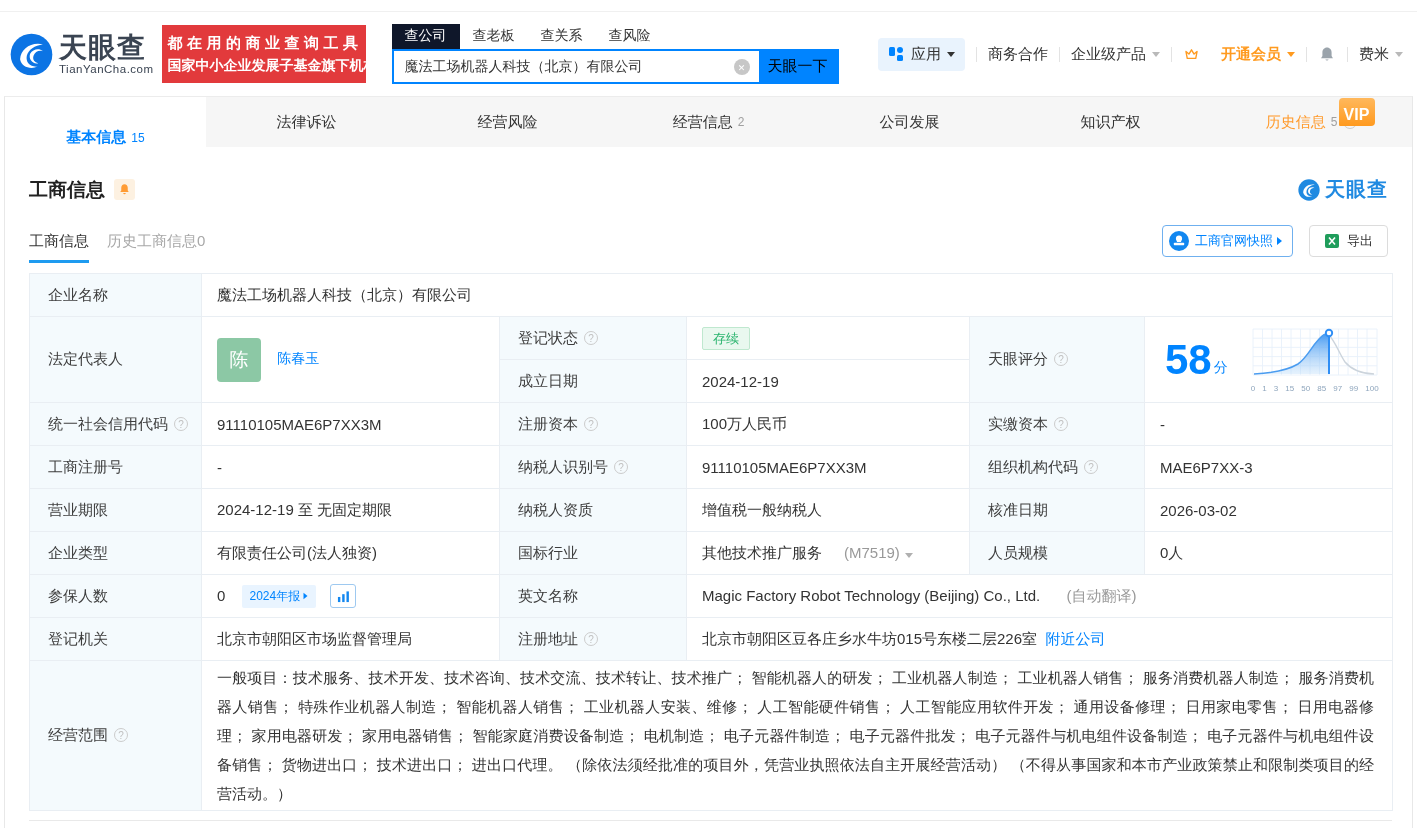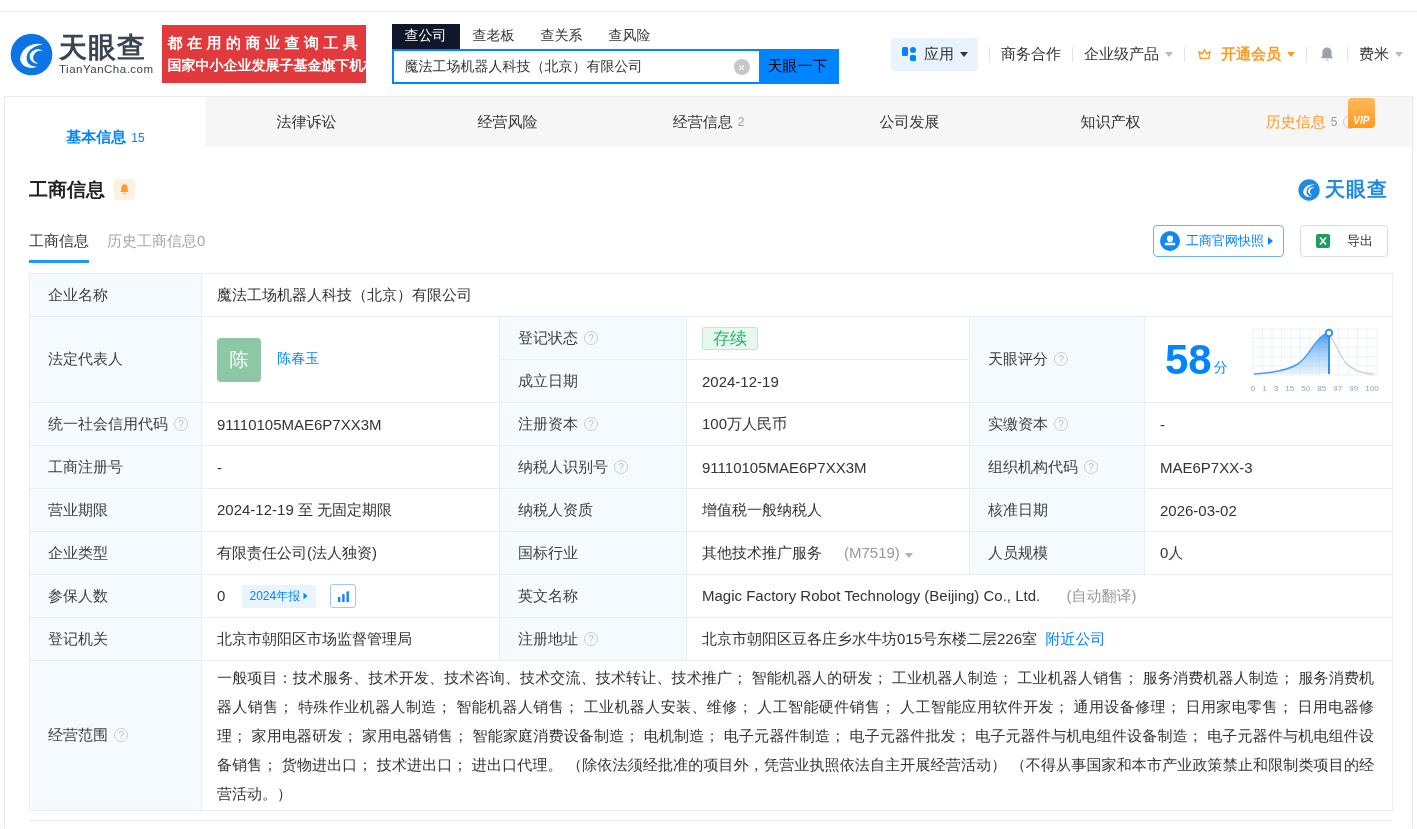--- a/index.html
+++ b/index.html
@@ -28,58 +28,58 @@
 .header-menu { margin-left:auto; display:flex; align-items:center; font-size:15px; color:#333; white-space:nowrap; flex:none; }
 .header-menu .menu-item, .apps-pill, .vip-link { white-space:nowrap; flex:none; }
 .hm-divider { width:1px; height:15px; background:#e3e3e3; margin:0 11px; flex:none; }
 .apps-pill { display:flex; align-items:center; background:#e9f3fd; border-radius:4px; padding:7px 10px; cursor:pointer; }
 .apps-pill .lbl-t { margin-left:7px; }
 .caret { display:inline-block; width:0; height:0; border-left:4.5px solid transparent; border-right:4.5px solid transparent; border-top:5px solid #333; margin-left:6px; vertical-align:2px; }
 .caret.gray { border-top-color:#b9b9b9; }
 .caret.orange { border-top-color:#ff9a1f; }
 .menu-item { cursor:pointer; display:flex; align-items:center; }
 .vip-link { color:#ff9a1f; font-weight:bold; display:flex; align-items:center; cursor:pointer; }
-.vip-link .lbl-t { margin-left:8px; }
+.vip-link .lbl-t { margin-left:21px; }
 
 .content { margin:0 4px; border-left:1px solid #e8e8e8; border-right:1px solid #e8e8e8; border-top:1px solid #ececec; height:732px; }
 .tabsbar { display:flex; background:#f6f6f6; height:50px; }
 .tabcell { flex:1; display:flex; align-items:center; justify-content:center; font-size:15px; color:#333; cursor:pointer; }
 .tabcell .inner { position:relative; display:flex; align-items:center; }
 .tabcell.active { background:#fff; color:#0084ff; font-weight:bold;align-items:flex-end; }
 .tcount { font-size:12px; color:#a0a0a0; margin-left:5px; font-weight:normal; }
 .tabcell.active .tcount { color:#0084ff; }
 .tabcell.orange { color:#ff9b2d; }
-.vip-badge { position:absolute; top:-15px; right:-18px; background:linear-gradient(180deg,#ffb85c,#ff9a1f); color:#fff; font-size:10px; font-weight:bold; font-style:italic; padding:17px 6px 2px 5px; border-radius:4px 4px 4px 1px; }
+.vip-badge { position:absolute; top:-15px; right:-18px; background:linear-gradient(180deg,#ffb85c,#ff9a1f); color:#fff; font-size:16px; font-weight:bold; padding:8px 6px 2px 5px; border-radius:4px 4px 4px 1px; }
 .q { display:inline-block; width:14px; height:14px; border:1px solid #ccc; border-radius:50%; color:#c0c0c0; font-size:10px; line-height:13px; text-align:center; margin-left:6px; vertical-align:1px; cursor:pointer; font-style:normal; font-weight:normal; }
 .q::after { content:"?"; }
 
 .main { padding:0 24px; background:#fff; }
 .section-head { display:flex; align-items:center; padding-top:29px; }
 .section-title { font-size:19px; font-weight:bold; color:#222; }
 .bell-badge { width:21px; height:21px; background:#fdf1e1; border-radius:3px; margin-left:9px; display:flex; align-items:center; justify-content:center; cursor:pointer; }
 .watermark { margin-left:auto; display:flex; align-items:center; opacity:.95; }
 .watermark .wm-text { font-size:20px; font-weight:bold; color:#1584e0; margin-left:5px; letter-spacing:1px; }
 .subtabs { display:flex; align-items:flex-end; margin-top:24px; height:36px; }
 .subtab { font-size:15px; color:#333; padding-bottom:9px; border-bottom:3px solid transparent; cursor:pointer; }
 .subtab.active { border-bottom-color:#1e9bf0; }
 .subtab.inactive { color:#a8a8a8; margin-left:18px; }
 .subtab-btns { margin-left:auto; display:flex; align-items:center; margin-bottom:6px; }
 .snapshot-btn { display:flex; align-items:center; border:1px solid #6fb0ef; border-radius:4px; height:32px; padding:0 10px 0 6px; font-size:13px; color:#0084ff; cursor:pointer; background:#fff; }
 .snapshot-btn .s-label { margin-left:6px; }
 .arrow-r { display:inline-block; width:0; height:0; border-top:4px solid transparent; border-bottom:4px solid transparent; border-left:5px solid #0084ff; margin-left:4px; }
 .export-btn { display:flex; align-items:center; border:1px solid #dcdcdc; border-radius:4px; height:32px; padding:0 14px; font-size:13px; color:#333; margin-left:16px; cursor:pointer; background:#fff; }
-.export-btn .s-label { margin-left:16px; }
+.export-btn .s-label { margin-left:7px; }
 
 table.biz { width:1363px; border-collapse:collapse; table-layout:fixed; font-size:15px; margin-top:10px; }
 table.biz td { border:1px solid #e9eef3; }
 td.lbl { background:#f4fafd; color:#3d3d3d; padding-left:18px; height:43px; }
 td.val { padding-left:15px; color:#333; }
 .blue-link { color:#0084ff; cursor:pointer; }
 .gray-t { color:#999;margin-left:22px; }
-.tag-green { display:inline-block; background:#e9f8ef; border:1px solid #bfe8cf; color:#2ab46e; font-size:17px; padding:2px 10px; border-radius:2px; line-height:17px; }
+.tag-green { display:inline-block; background:#e9f8ef; border:1px solid #bfe8cf; color:#2ab46e; font-size:13px; padding:2px 10px; border-radius:2px; line-height:17px; }
 .avatar { display:inline-flex; width:44px; height:44px; background:#8cc8a5; border-radius:4px; color:#fff; font-size:19px; align-items:center; justify-content:center; vertical-align:middle; }
 .rep-name { margin-left:12px; font-size:14px; }
 .score-cell { display:flex; align-items:center; padding:6px 0 6px 20px; }
 .score-num { font-size:42px; font-weight:bold; color:#0084ff; line-height:1; }
 .score-unit { font-size:14px; color:#0084ff; margin-left:2px; vertical-align:2px; }
 .score-chart { margin-left:22px; width:130px; }
 .axis { display:flex; justify-content:space-between; font-size:8px; color:#8fa6bd; margin-top:1px; padding:0 1px; }
 .ins-badge { display:inline-flex; align-items:center; background:#e9f4ff; color:#0084ff; font-size:12px; padding:3px 8px; border-radius:2px; margin-left:12px; cursor:pointer; vertical-align:1px; }
 .ins-badge .arrow-r { border-left-color:#0084ff; transform:scale(.8); margin-left:3px; }
 .report-icon-btn { display:inline-flex; width:26px; height:24px; border:1px solid #9ec9f0; border-radius:3px; align-items:center; justify-content:center; margin-left:10px; cursor:pointer; vertical-align:-2px; background:#fff; }

